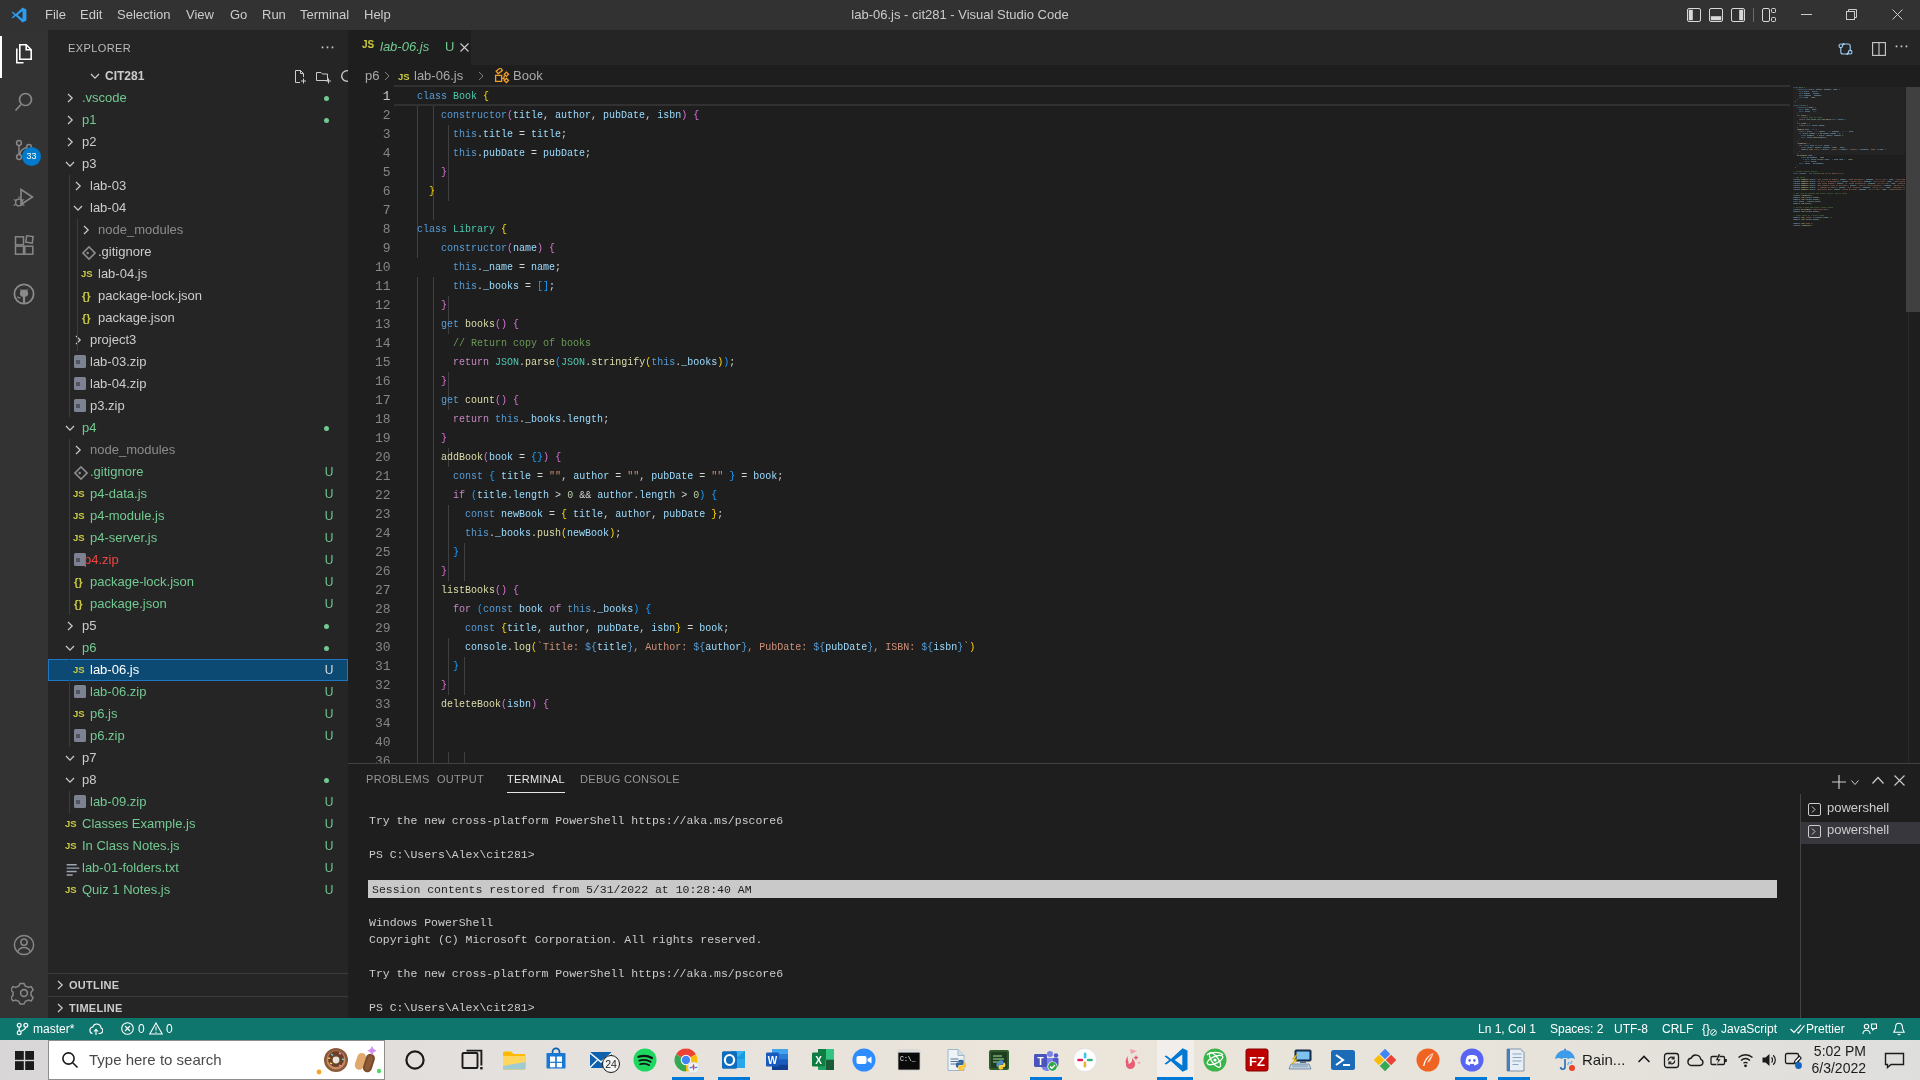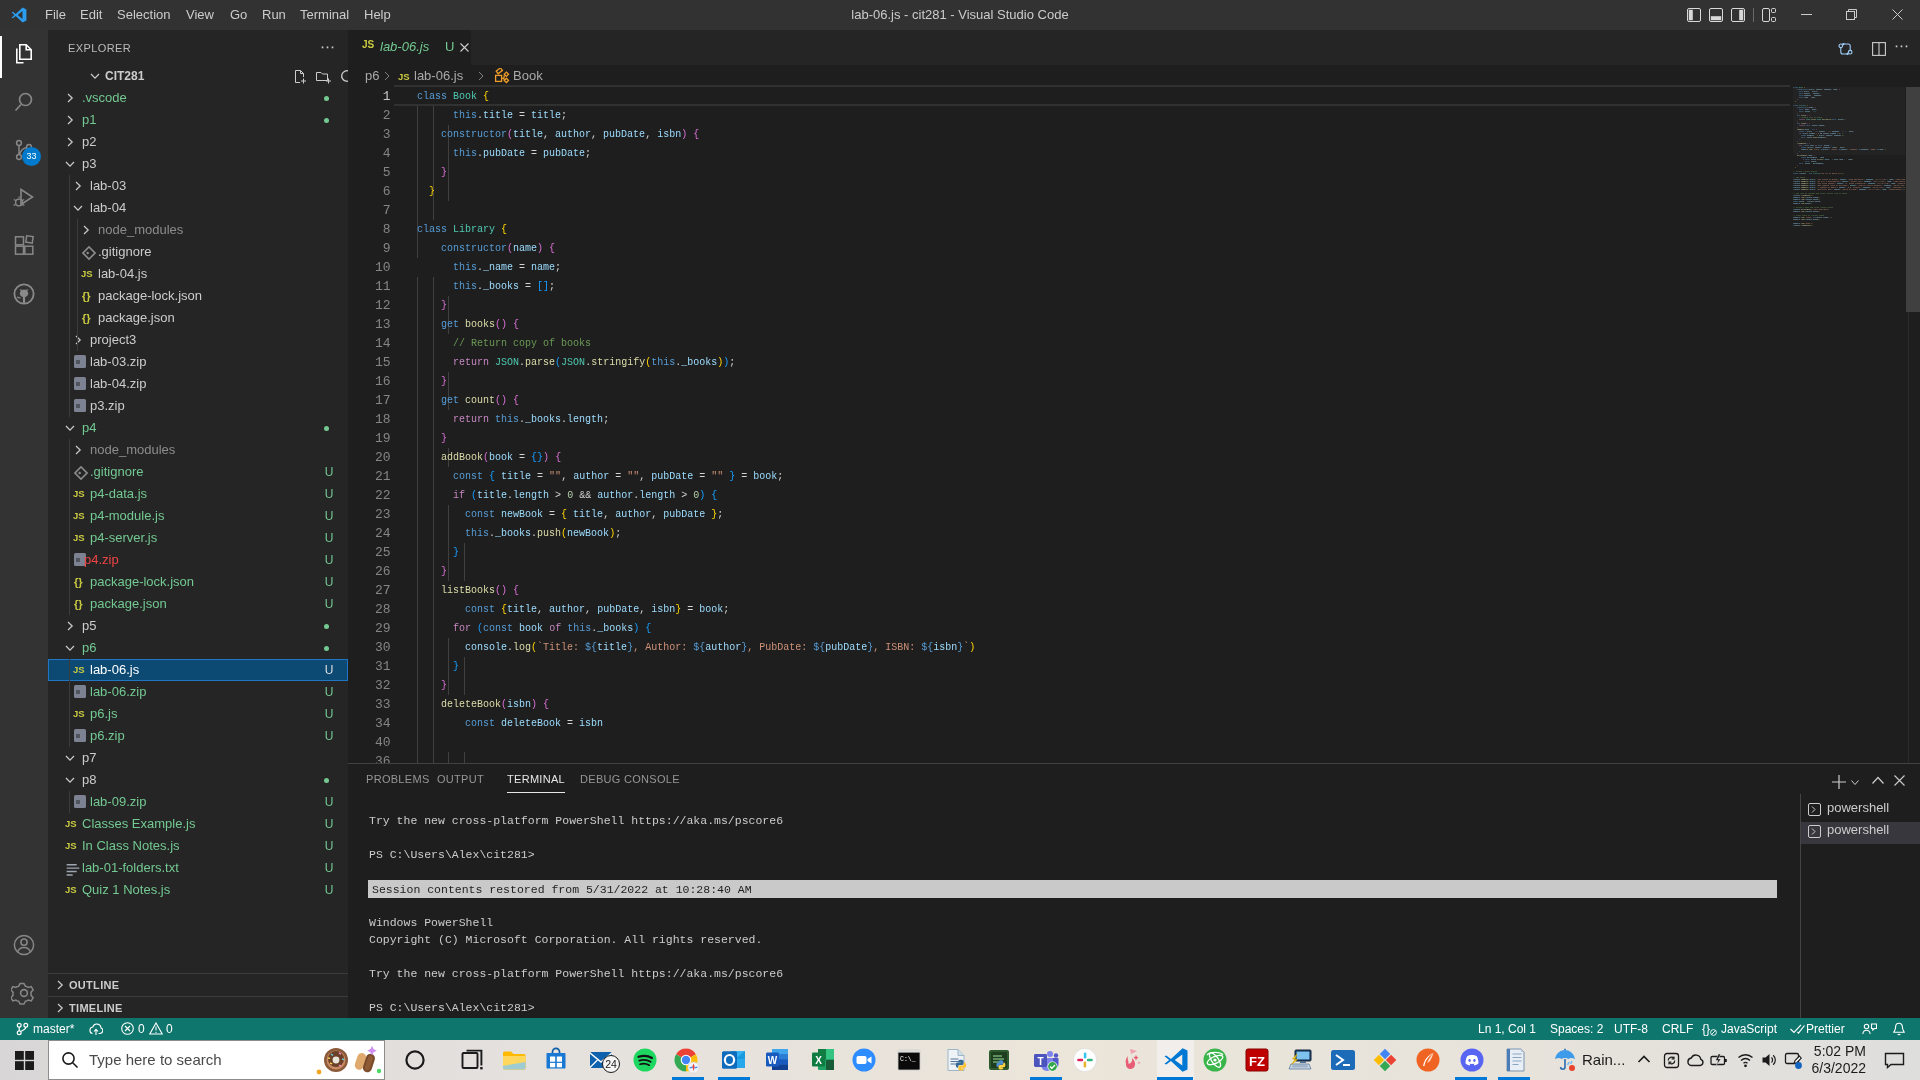--- a/index.html
+++ b/index.html
@@ -484,22 +484,22 @@
         <div style="color:#858585">30</div>
         <div style="color:#858585">31</div>
         <div style="color:#858585">32</div>
         <div style="color:#858585">33</div>
         <div style="color:#858585">34</div>
         <div style="color:#858585">40</div>
         <div style="color:#858585">36</div>
       </div>
   <div id="code">
         <div class="cl"><i class="k">class</i> <i class="t">Book</i> <i class="y">{</i></div>
+<div class="cl">    <i class="k">constructor</i><i class="p">(</i><i class="v">title</i>, <i class="v">author</i>, <i class="v">pubDate</i>, <i class="v">isbn</i><i class="p">)</i> <i class="p">{</i></div>
 <div class="cl">      <i class="k">this</i>.<i class="v">title</i> = <i class="v">title</i>;</div>
-<div class="cl">    <i class="k">constructor</i><i class="p">(</i><i class="v">title</i>, <i class="v">author</i>, <i class="v">pubDate</i>, <i class="v">isbn</i><i class="p">)</i> <i class="p">{</i></div>
 <div class="cl">      <i class="k">this</i>.<i class="v">pubDate</i> = <i class="v">pubDate</i>;</div>
 <div class="cl">    <i class="p">}</i></div>
 <div class="cl">  <i class="y">}</i></div>
 <div class="cl"></div>
 <div class="cl"><i class="k">class</i> <i class="t">Library</i> <i class="y">{</i></div>
 <div class="cl">    <i class="k">constructor</i><i class="p">(</i><i class="v">name</i><i class="p">)</i> <i class="p">{</i></div>
 <div class="cl">      <i class="k">this</i>.<i class="v">_name</i> = <i class="v">name</i>;</div>
 <div class="cl">      <i class="k">this</i>.<i class="v">_books</i> = <i class="u">[]</i>;</div>
 <div class="cl">    <i class="p">}</i></div>
 <div class="cl">    <i class="k">get</i> <i class="f">books</i><i class="p">()</i> <i class="p">{</i></div>
@@ -510,27 +510,26 @@
 <div class="cl">      <i class="c">return</i> <i class="k">this</i>.<i class="v">_books</i>.<i class="v">length</i>;</div>
 <div class="cl">    <i class="p">}</i></div>
 <div class="cl">    <i class="f">addBook</i><i class="p">(</i><i class="v">book</i> = <i class="u">{}</i><i class="p">)</i> <i class="p">{</i></div>
 <div class="cl">      <i class="k">const</i> <i class="u">{</i> <i class="v">title</i> = <i class="s">""</i>, <i class="v">author</i> = <i class="s">""</i>, <i class="v">pubDate</i> = <i class="s">""</i> <i class="u">}</i> = <i class="v">book</i>;</div>
 <div class="cl">      <i class="c">if</i> <i class="u">(</i><i class="v">title</i>.<i class="v">length</i> &gt; <i class="n">0</i> &amp;&amp; <i class="v">author</i>.<i class="v">length</i> &gt; <i class="n">0</i><i class="u">)</i> <i class="u">{</i></div>
 <div class="cl">        <i class="k">const</i> <i class="v">newBook</i> = <i class="y">{</i> <i class="v">title</i>, <i class="v">author</i>, <i class="v">pubDate</i> <i class="y">}</i>;</div>
 <div class="cl">        <i class="k">this</i>.<i class="v">_books</i>.<i class="f">push</i><i class="y">(</i><i class="v">newBook</i><i class="y">)</i>;</div>
 <div class="cl">      <i class="u">}</i></div>
 <div class="cl">    <i class="p">}</i></div>
 <div class="cl">    <i class="f">listBooks</i><i class="p">()</i> <i class="p">{</i></div>
+<div class="cl">      <i class="c">for</i> <i class="u">(</i><i class="k">const</i> <i class="v">book</i> <i class="c">of</i> <i class="k">this</i>.<i class="v">_books</i><i class="u">)</i> <i class="u">{</i></div>
 <div class="cl">        <i class="k">const</i> <i class="y">{</i><i class="v">title</i>, <i class="v">author</i>, <i class="v">pubDate</i>, <i class="v">isbn</i><i class="y">}</i> = <i class="v">book</i>;</div>
-<div class="cl">      <i class="c">for</i> <i class="u">(</i><i class="k">const</i> <i class="v">book</i> <i class="c">of</i> <i class="k">this</i>.<i class="v">_books</i><i class="u">)</i> <i class="u">{</i></div>
 <div class="cl">        <i class="v">console</i>.<i class="f">log</i><i class="y">(</i><i class="s">`Title: </i><i class="k">${</i><i class="v">title</i><i class="k">}</i><i class="s">, Author: </i><i class="k">${</i><i class="v">author</i><i class="k">}</i><i class="s">, PubDate: </i><i class="k">${</i><i class="v">pubDate</i><i class="k">}</i><i class="s">, ISBN: </i><i class="k">${</i><i class="v">isbn</i><i class="k">}</i><i class="s">`</i><i class="y">)</i></div>
 <div class="cl">      <i class="u">}</i></div>
 <div class="cl">    <i class="p">}</i></div>
 <div class="cl">    <i class="f">deleteBook</i><i class="p">(</i><i class="v">isbn</i><i class="p">)</i> <i class="p">{</i></div>
-<div class="cl">        <i class="k">const</i> <i class="v">deleteBook</i> = <i class="v">isbn</i></div>
       </div>
   <div id="minimap">
         <div class="inner">
           <div class="cl"><i class="k">class</i> <i class="t">Book</i> <i class="y">{</i></div>
 <div class="cl">    <i class="k">constructor</i><i class="p">(</i><i class="v">title</i>, <i class="v">author</i>, <i class="v">pubDate</i>, <i class="v">isbn</i><i class="p">)</i> <i class="p">{</i></div>
 <div class="cl">      <i class="k">this</i>.<i class="v">title</i> = <i class="v">title</i>;</div>
 <div class="cl">      <i class="k">this</i>.<i class="v">author</i> = <i class="v">author</i>;</div>
 <div class="cl">      <i class="k">this</i>.<i class="v">pubDate</i> = <i class="v">pubDate</i>;</div>
 <div class="cl">      <i class="k">this</i>.<i class="v">isbn</i> = <i class="v">isbn</i></div>
 <div class="cl">    <i class="p">}</i></div>

